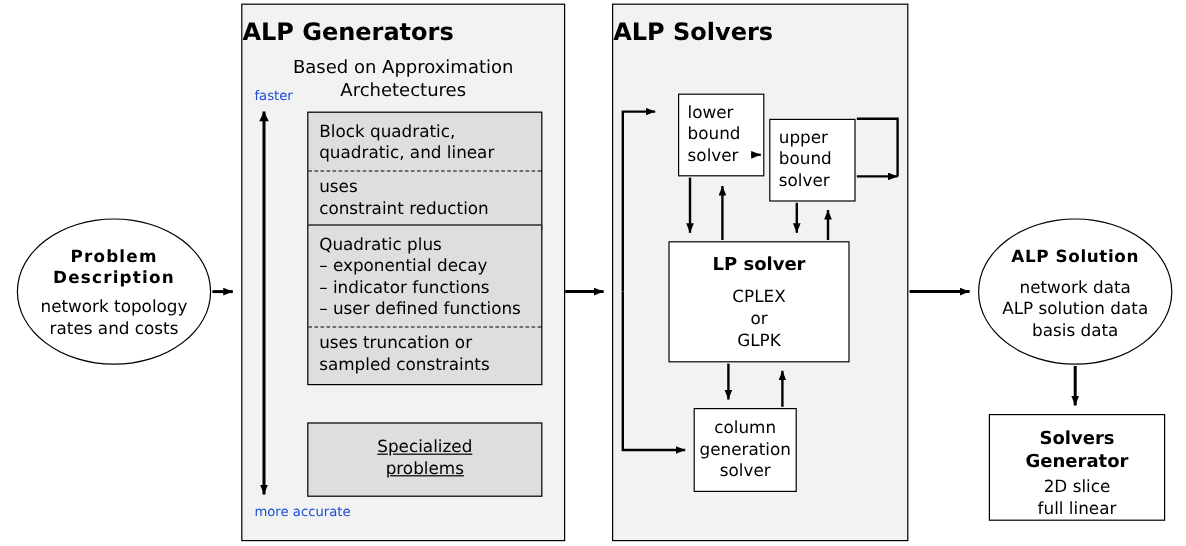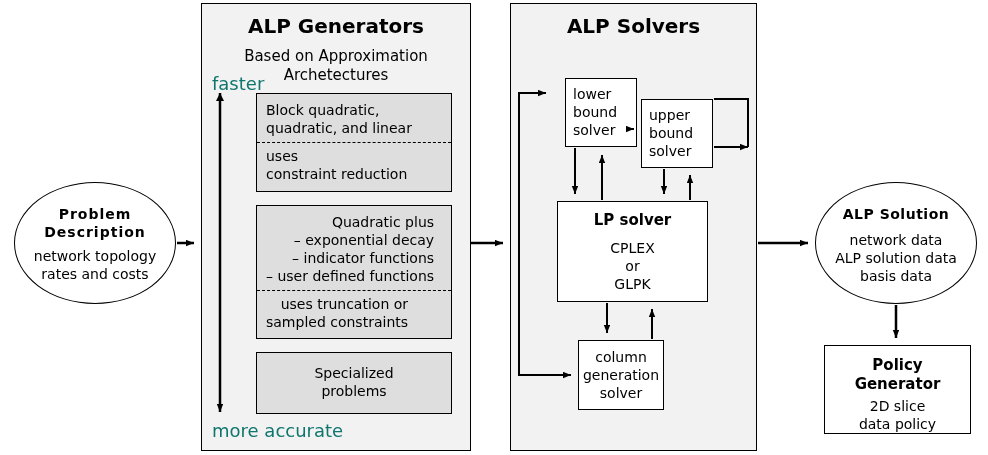--- a/index.html
+++ b/index.html
@@ -16,21 +16,20 @@
     overflow: hidden;
   }
   .panel {
     position: absolute;
     background: #f2f2f2;
     border: 1.5px solid #000;
     box-sizing: border-box;
   }
   .panel-title {
     position: absolute;
-    text-align: center;
     font-weight: bold;
     font-size: 20px;
     color: #000;
     width: 100%;
     left: 0;
   }
   .subtitle {
     position: absolute;
     text-align: center;
     font-size: 15px;
@@ -86,22 +85,22 @@
     line-height: 1.3;
     color: #000;
     white-space: pre;
   }
   .ell-text.bold {
     font-weight: bold;
     letter-spacing: 1px;
   }
   .smalllabel {
     position: absolute;
-    font-size: 18px;
-    color: #0f766e;
+    font-size: 11px;
+    color: #1d4ed8;
     white-space: pre;
   }
   svg.lines {
     position: absolute;
     left: 0;
     top: 0;
     width: 988px;
     height: 455px;
     pointer-events: none;
   }
@@ -118,32 +117,32 @@
   </div>
 
   <div class="greybox" style="left:256px; top:93px; width:196px; height:99px;">
     <div class="boxtext" style="left:9px; top:8px;">Block quadratic,
 quadratic, and linear</div>
     <div class="dashed" style="left:0px; top:48px; width:194px;"></div>
     <div class="boxtext" style="left:9px; top:54px;">uses
 constraint reduction</div>
   </div>
 
-  <div class="greybox" style="left:256px; top:205px; width:196px; height:134px;text-align:right;">
+  <div class="greybox" style="left:256px; top:187px; width:196px; height:134px;">
     <div class="boxtext" style="left:9px; top:8px;">Quadratic plus
 – exponential decay
 – indicator functions
 – user defined functions</div>
     <div class="dashed" style="left:0px; top:84px; width:194px;"></div>
     <div class="boxtext" style="left:9px; top:90px;">uses truncation or
 sampled constraints</div>
   </div>
 
   <div class="greybox" style="left:256px; top:352px; width:196px; height:62px;">
-    <div class="boxtext center" style="top:12px; text-align:center;">Specialized
+    <div class="boxtext center" style="top:12px; text-align:center;text-decoration:underline;">Specialized
 problems</div>
   </div>
 
   <div class="smalllabel" style="left:212px; top:73px;">faster</div>
   <div class="smalllabel" style="left:212px; top:420px;">more accurate</div>
 
   <div class="panel" style="left:510px; top:3px; width:247px; height:448px;">
     <div class="panel-title" style="top:10px;">ALP Solvers</div>
   </div>
 
@@ -180,24 +179,24 @@
   </div>
 
   <div class="ellipse" style="left:815px; top:182px; width:162px; height:122px;">
     <div class="ell-text bold" style="top:22px; letter-spacing:0.5px;">ALP Solution</div>
     <div class="ell-text" style="top:48px; white-space:pre;">network data
 ALP solution data
 basis data</div>
   </div>
 
   <div class="whitebox" style="left:824px; top:345px; width:147px; height:89px;">
-    <div class="boxtext center bold" style="top:10px; font-size:15px; white-space:pre;">Policy
+    <div class="boxtext center bold" style="top:10px; font-size:15px; white-space:pre;">Solvers
 Generator</div>
     <div class="boxtext center" style="top:52px; white-space:pre;">2D slice
-data policy</div>
+full linear</div>
   </div>
 
   <svg class="lines" viewBox="0 0 988 455">
     <defs>
       <marker id="arrow" markerWidth="9" markerHeight="9" refX="8" refY="3.2" orient="auto" markerUnits="userSpaceOnUse">
         <path d="M0,0 L8,3.2 L0,6.4 z" fill="#000"></path>
       </marker>
     </defs>
 
     <line x1="220" y1="93" x2="220" y2="412" stroke="#000" stroke-width="2.5" marker-start="url(#arrowStart)" marker-end="url(#arrow)"></line>

